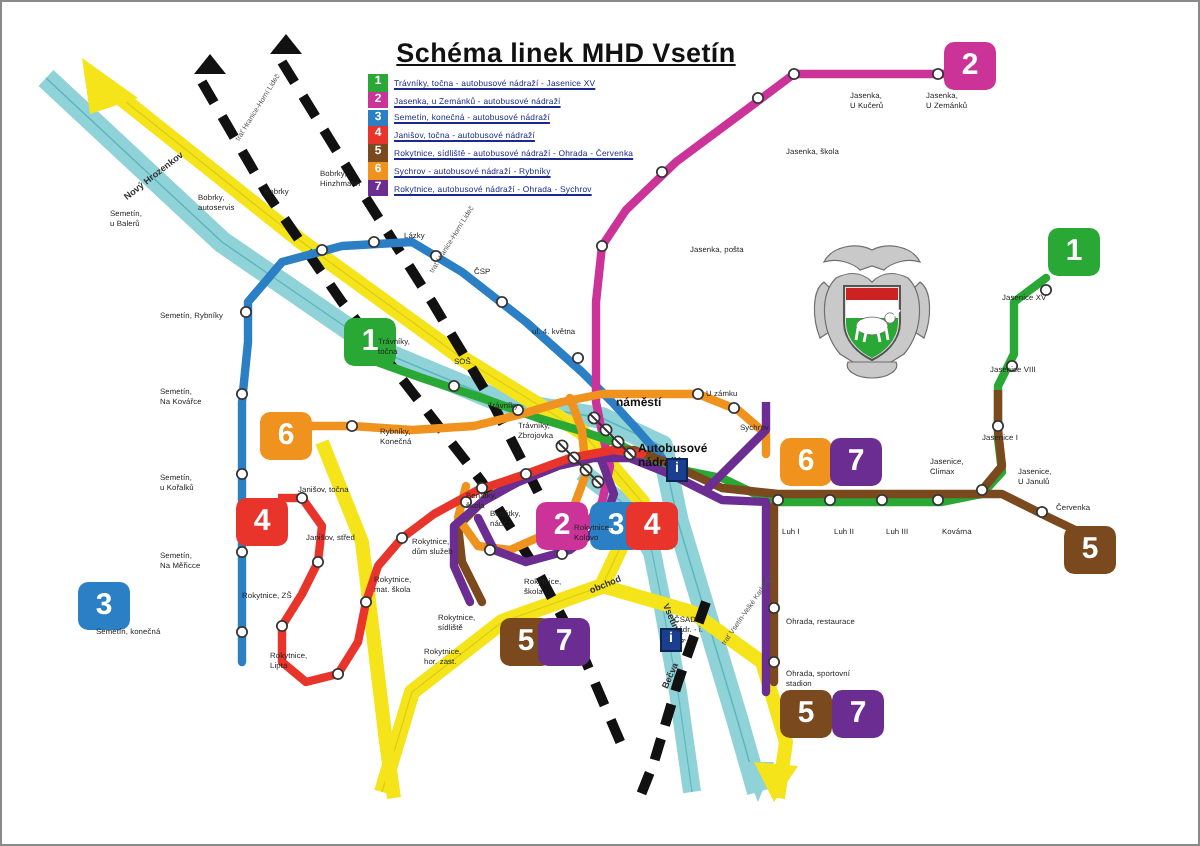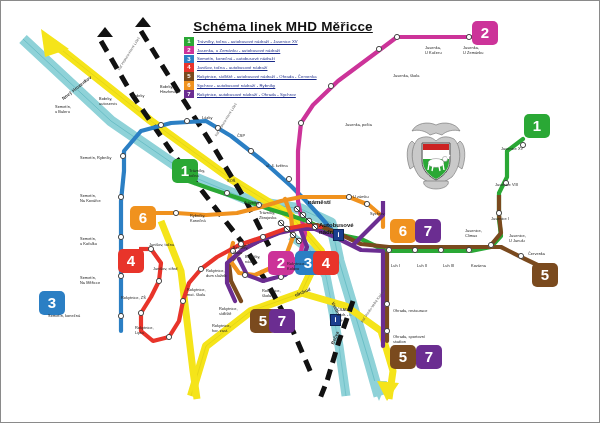--- a/index.html
+++ b/index.html
@@ -188,21 +188,21 @@
         <circle cx="280" cy="222" r="2.8"></circle>
           <circle cx="286" cy="228" r="2.8"></circle>
         <circle cx="292" cy="234" r="2.8"></circle>
           <circle cx="298" cy="240" r="2.8"></circle>
       </g>
       <line x1="294" y1="206" x2="316" y2="228" stroke="#333" stroke-width="1"></line>
       <line x1="278" y1="220" x2="300" y2="242" stroke="#333" stroke-width="1"></line>
     </g>
   </svg>
 
-  <div class="title">Schéma linek MHD Měřicce</div>
+  <div class="title">Schéma linek MHD Vsetín</div>
 
   <div class="legend">
     <div class="legend-row">
       <span class="legend-badge" style="background:#2aa835">1</span>
       <span class="legend-text">Trávníky, točna - autobusové nádraží - Jasenice XV</span>
     </div>
     <div class="legend-row">
       <span class="legend-badge" style="background:#cc3399">2</span>
       <span class="legend-text">Jasenka, u Zemánků - autobusové nádraží</span>
     </div>

